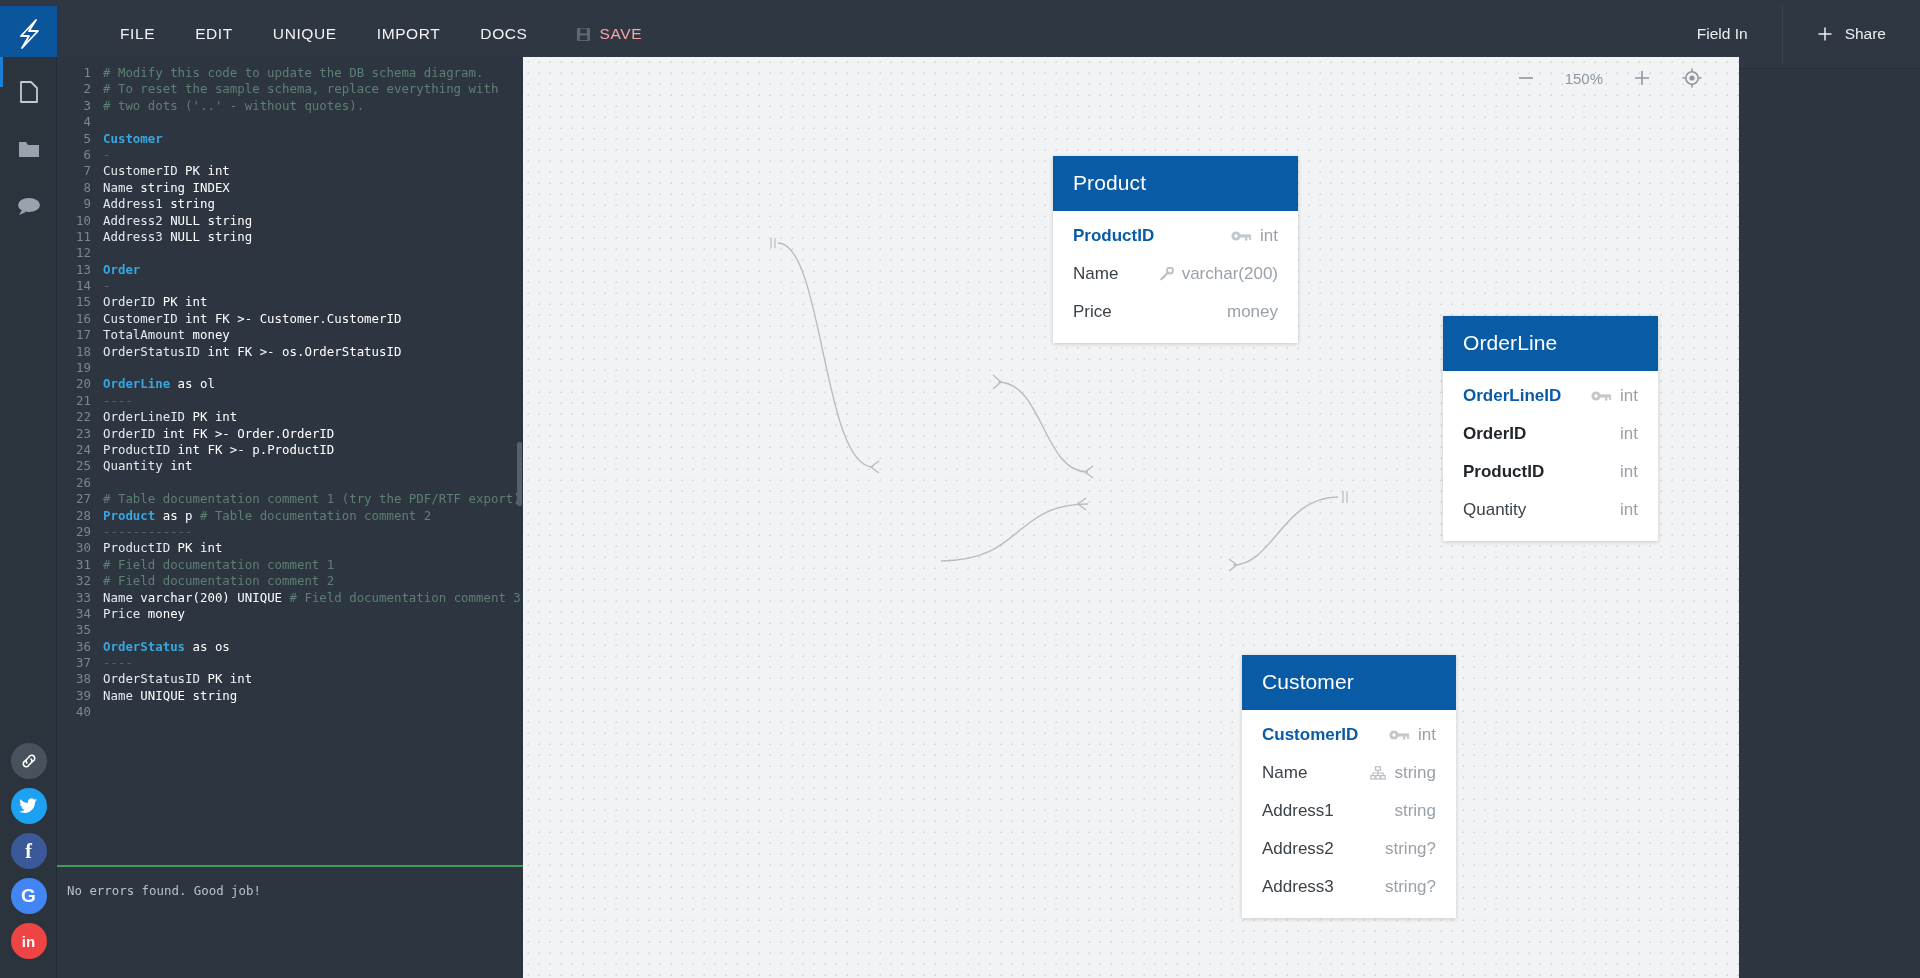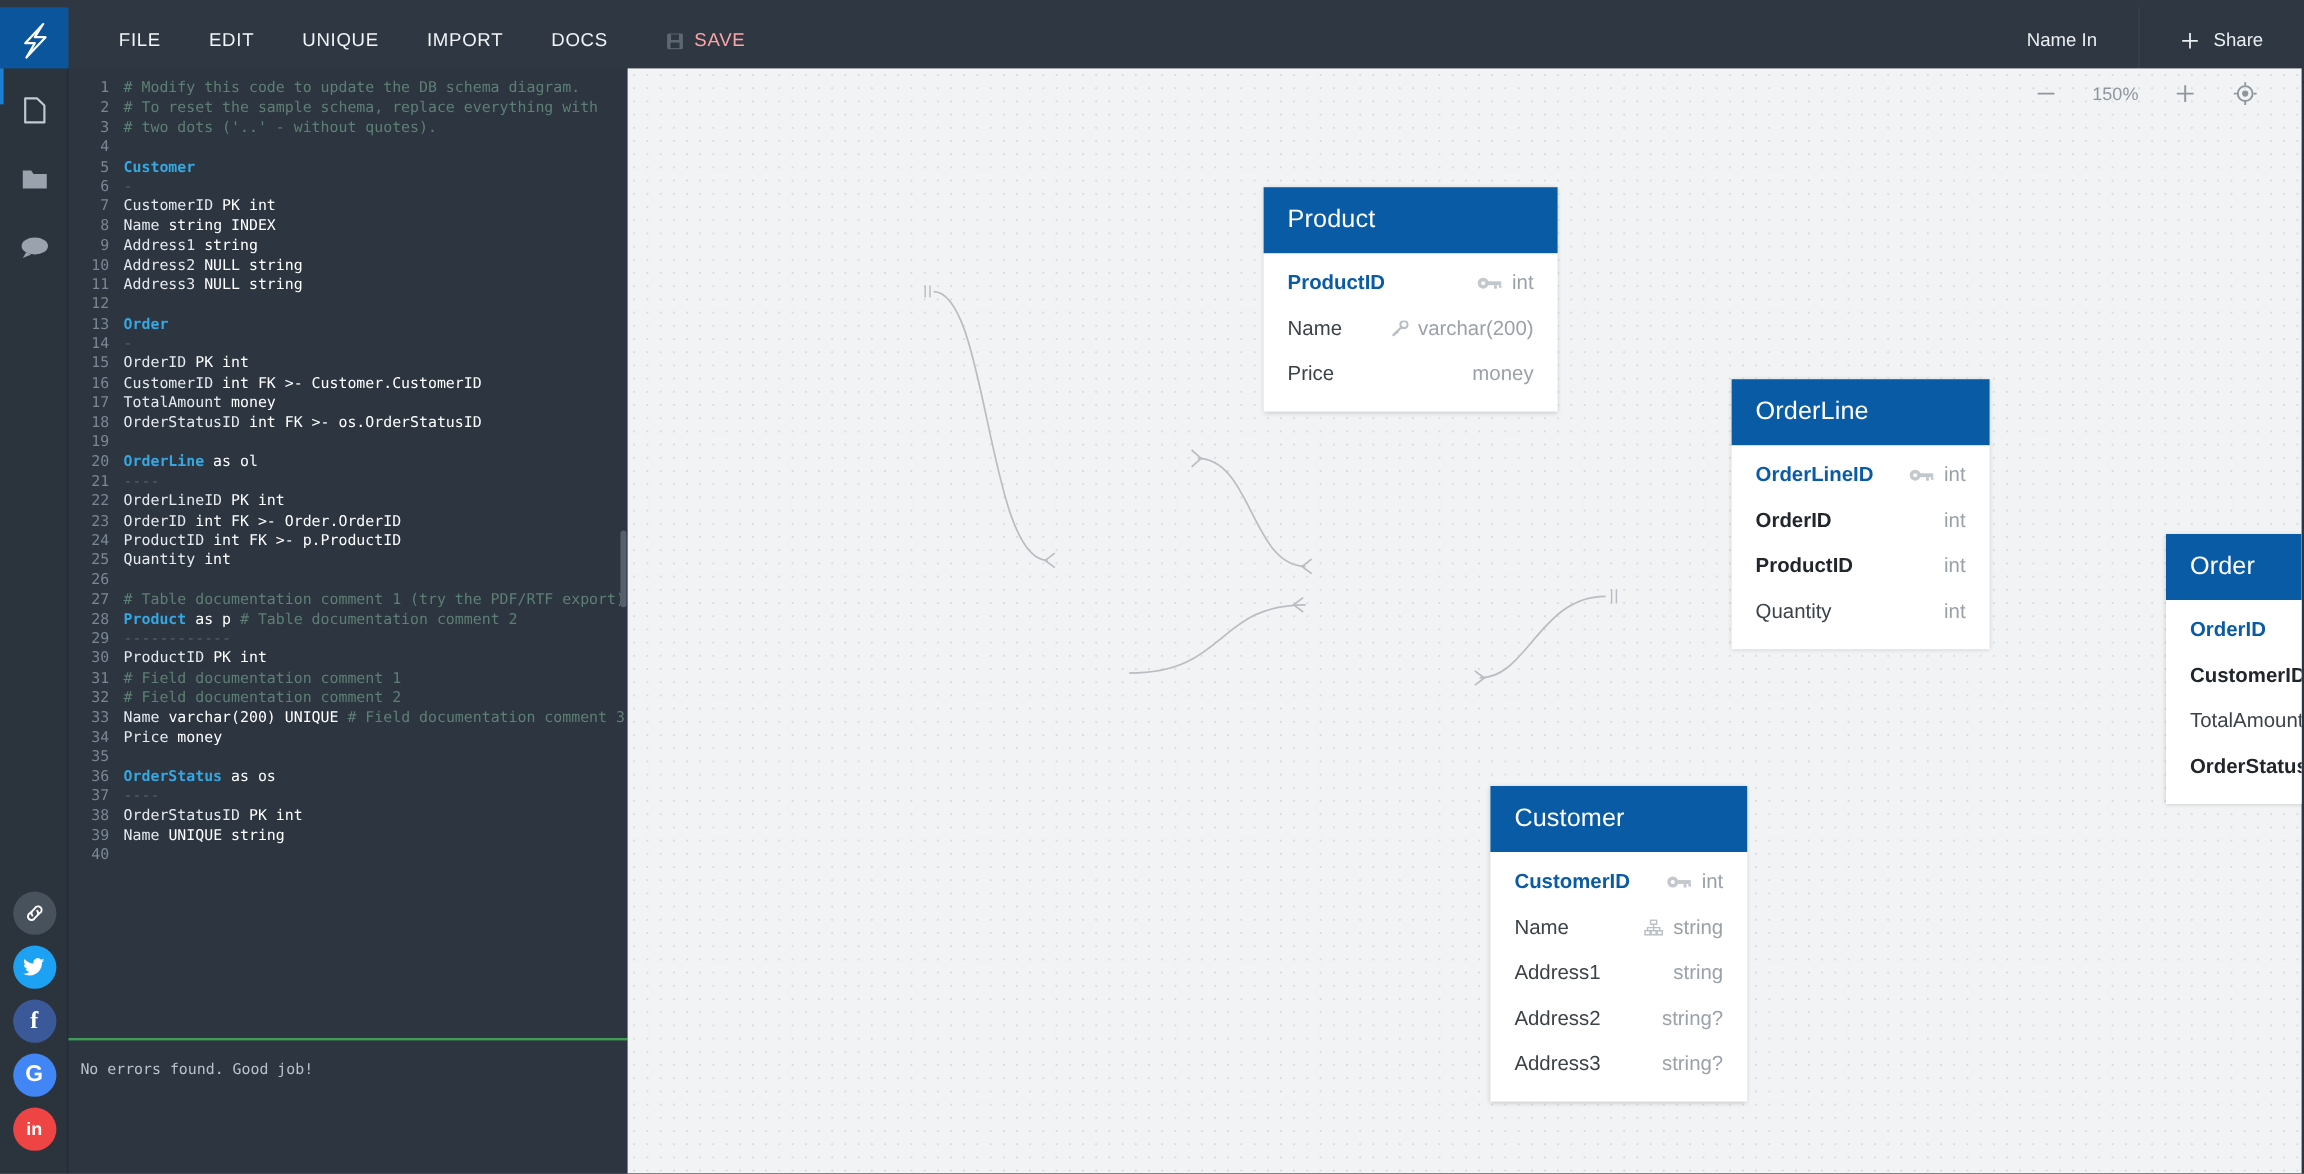--- a/index.html
+++ b/index.html
@@ -9,20 +9,21 @@
     font-family: "Liberation Sans", sans-serif;
     background: #2c3540;
   }
   #app { position: relative; width: 1920px; height: 978px; }
 
   
   #topbar {
     position: absolute; left: 0; top: 0; width: 1920px; height: 69px;
     background: #2e3742; display: flex; align-items: center;
     border-bottom: 1px solid #262e38;
+    gap: 21px;
   }
   #logo-box {
     width: 57px; height: 57px; background: #0a559b;
     display: flex; align-items: center; justify-content: center; flex: none;
   }
   #logo-box svg { display:block; }
   .menu-item {
     color: #f2f4f6; font-size: 15.5px; letter-spacing: .6px;
     padding: 0 20px; cursor: pointer; white-space: nowrap;
   }
@@ -91,21 +92,21 @@
   }
   #status-bar {
     position: absolute; left: 57px; top: 865px; width: 466px; height: 113px;
     background: #2c3540; border-top: 2px solid #3f9c55;
     font-family: "DejaVu Sans Mono", monospace; font-size: 12.4px;
     color: #b9c2cb; padding: 16px 0 16px 10px;
   }
 
   
   #canvas {
-    position: absolute; left: 523px; top: 57px; width: 1395px; height: 921px;
+    position: absolute; left: 523px; top: 57px; width: 1216px; height: 921px;
     background-color: #f2f3f4;
     background-image: radial-gradient(#d9dcdf 1px, transparent 1px);
     background-size: 11px 11px;
     overflow: hidden;
   }
   #zoomctl {
     position: absolute; right: 36px; top: 10px; display: flex;
     align-items: center; gap: 30px; color: #8d969f; font-size: 15px;
     z-index: 30;
   }
@@ -163,21 +164,21 @@
         <svg width="15" height="15" viewBox="0 0 16 16">
           <rect x="1" y="1" width="14" height="14" rx="1.5" fill="#5d6874"></rect>
           <rect x="4.5" y="1.8" width="7" height="5" fill="#2e3742"></rect>
           <rect x="4" y="9" width="8" height="5" fill="#2e3742"></rect>
         </svg>
         <span>SAVE</span>
       </div>
     </div>
 
     <div id="topbar-right">
-      <div id="signin">Name In</div>
+      <div id="signin">Field In</div>
       <div id="share">
         <svg width="16" height="16" viewBox="0 0 16 16">
           <path d="M8 1.5 V14.5 M1.5 8 H14.5" stroke="#eceff2" stroke-width="1.5"></path>
         </svg>
         <span>Share</span>
       </div>
     </div>
   </div>
 
   <div id="rail">

